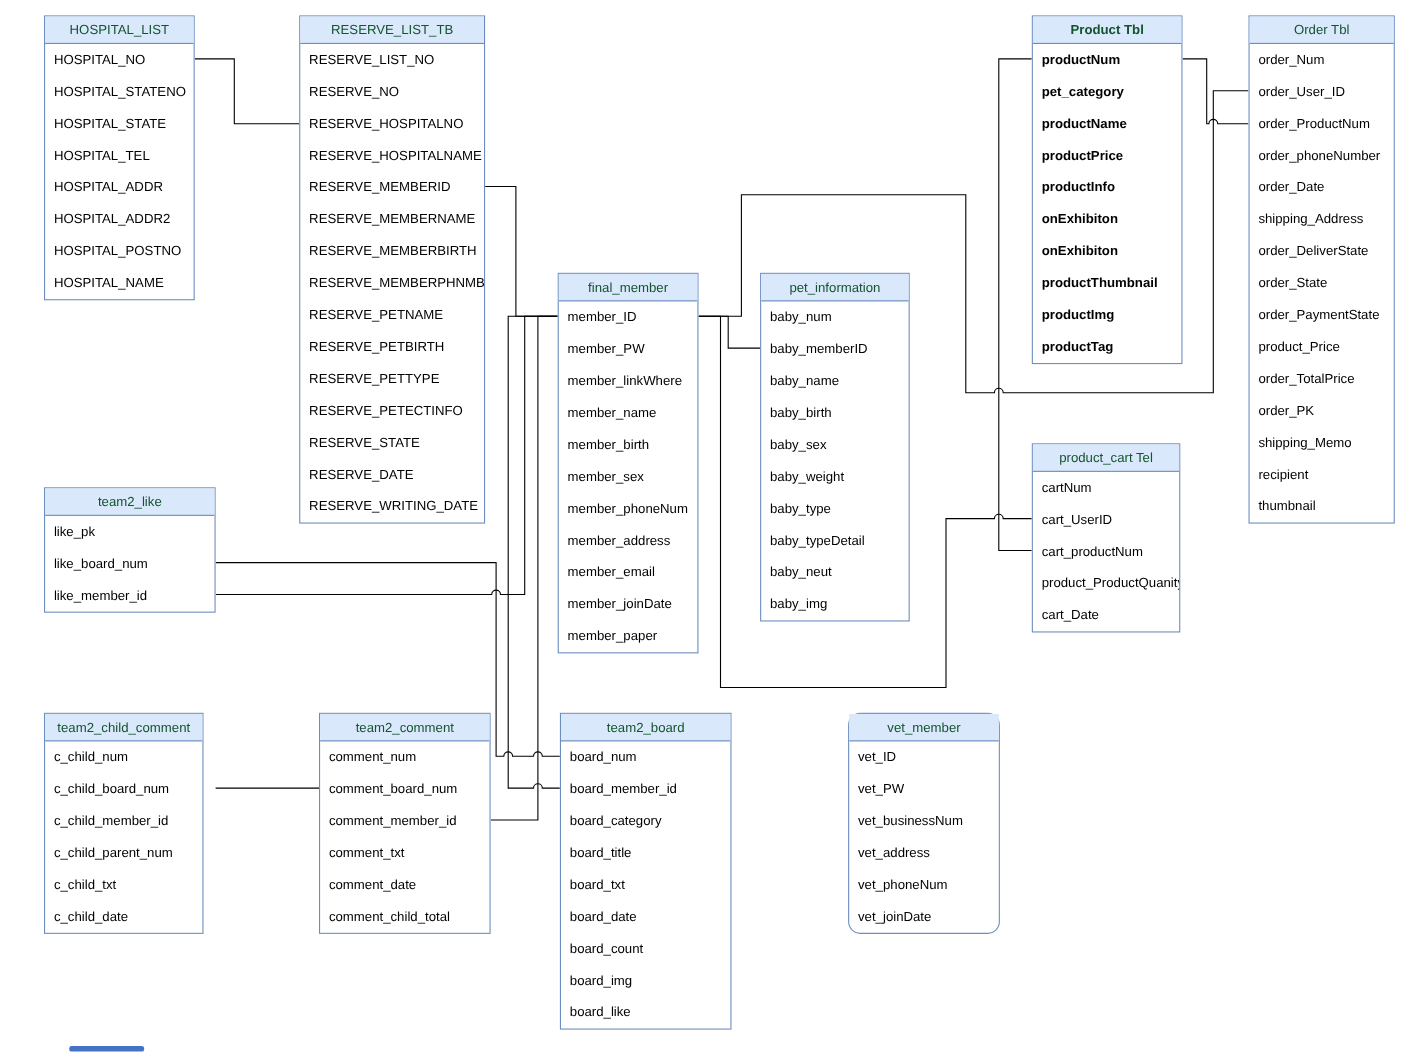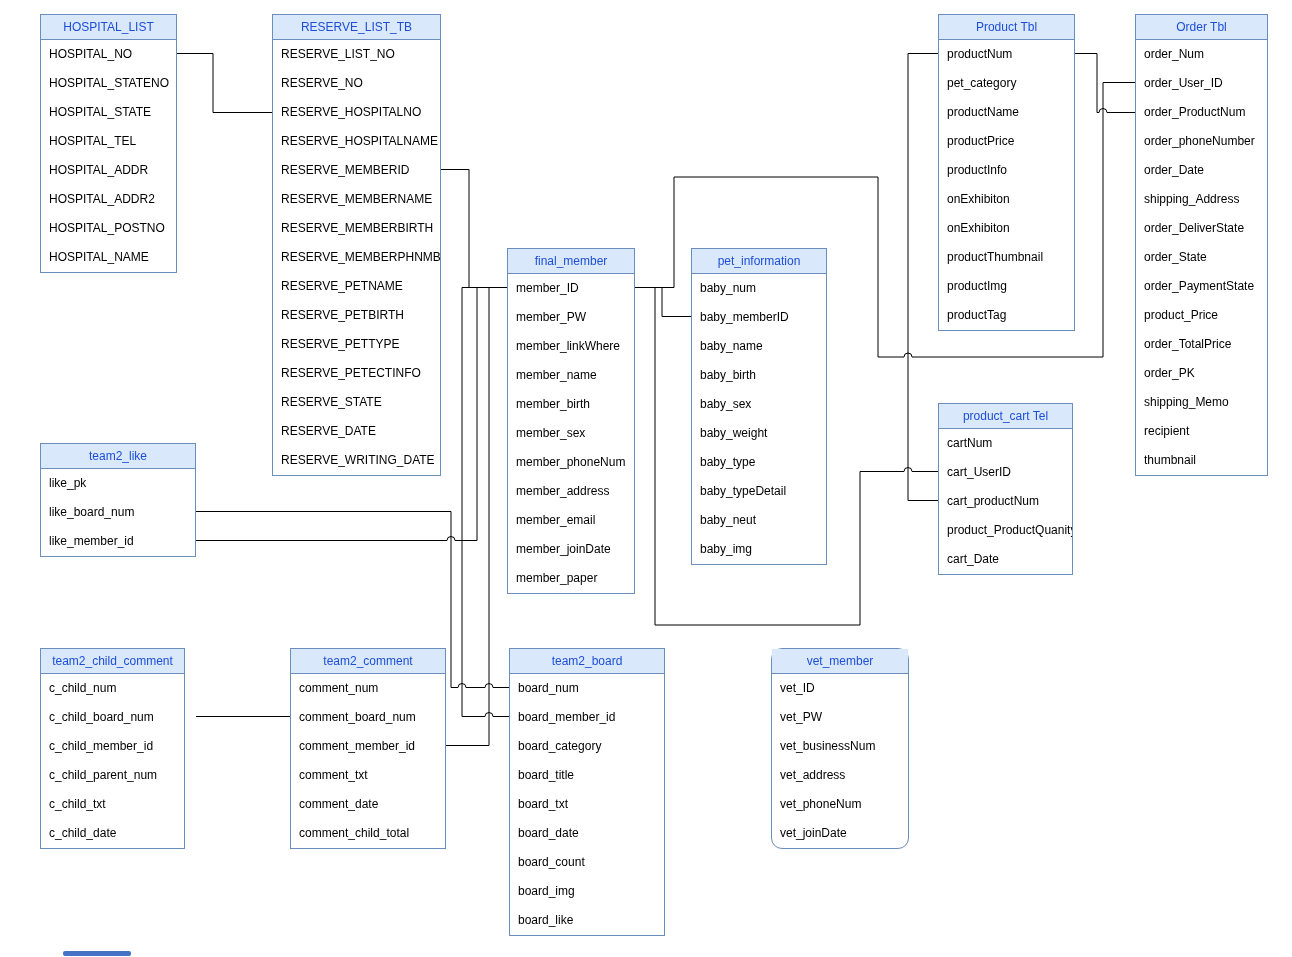--- a/index.html
+++ b/index.html
@@ -9,21 +9,21 @@
   }
   #wires{position:absolute;left:0;top:0;width:1292px;height:957px;}
   #wires path{fill:none;stroke:var(--wire,#000);stroke-width:1;}
   .tbl{
     position:absolute;box-sizing:border-box;background:#fff;
     border:1px solid var(--tbl-border,#6c8ebf);
   }
   .tbl-title{
     box-sizing:border-box;height:25px;line-height:24px;text-align:center;
     background:var(--title-fill,#dae8fc);border-bottom:1px solid var(--tbl-border,#6c8ebf);
-    font-size:12px;color:#1d4ed8;white-space:nowrap;overflow:hidden;
+    font-size:12px;color:#14532d;white-space:nowrap;overflow:hidden;
   }
   .tbl-row{
     height:29px;line-height:29px;padding-left:8px;font-size:12px;color:#000;
     white-space:nowrap;overflow:hidden;
   }
   #page-tab{position:absolute;height:5px;border-radius:2px;background:var(--accent,#4472c4);}
 </style>
 </head>
 <body>
 
@@ -93,21 +93,21 @@
       <div class="tbl-row">baby_memberID</div>
       <div class="tbl-row">baby_name</div>
       <div class="tbl-row">baby_birth</div>
       <div class="tbl-row">baby_sex</div>
       <div class="tbl-row">baby_weight</div>
       <div class="tbl-row">baby_type</div>
       <div class="tbl-row">baby_typeDetail</div>
       <div class="tbl-row">baby_neut</div>
       <div class="tbl-row">baby_img</div>
     </div>
-    <div class="tbl" style="left: 938px; top: 14px; width: 137px;">
+    <div class="tbl" style="left: 938px; top: 14px; width: 137px; font-weight: bold;">
       <div class="tbl-title">Product Tbl</div>
       <div class="tbl-row">productNum</div>
       <div class="tbl-row">pet_category</div>
       <div class="tbl-row">productName</div>
       <div class="tbl-row">productPrice</div>
       <div class="tbl-row">productInfo</div>
       <div class="tbl-row">onExhibiton</div>
       <div class="tbl-row">onExhibiton</div>
       <div class="tbl-row">productThumbnail</div>
       <div class="tbl-row">productImg</div>

